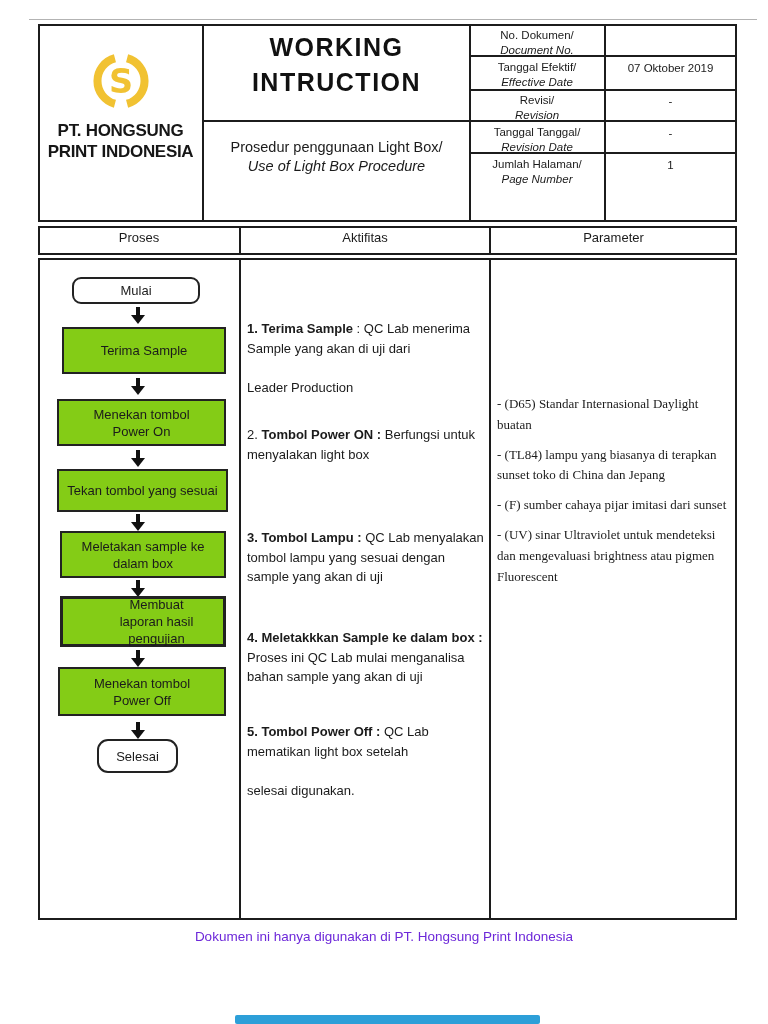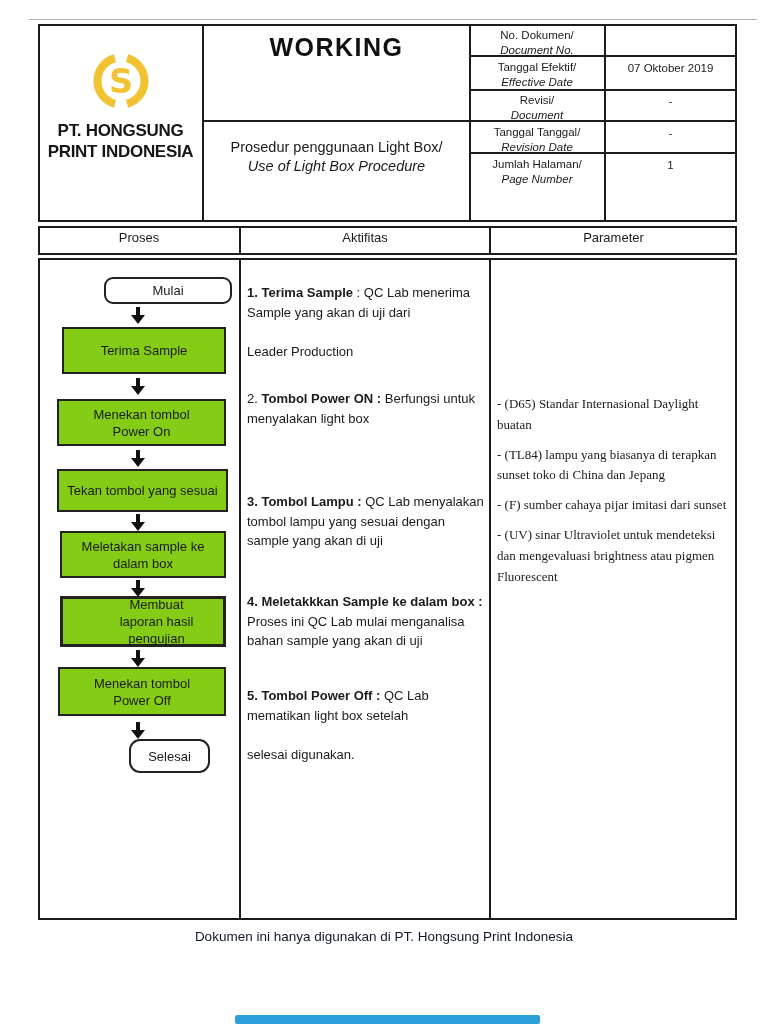--- a/index.html
+++ b/index.html
@@ -29,39 +29,39 @@
 
   
   .colhdr{left:38px;top:226px;width:699px;height:29px;}
   .colhdr-label{position:absolute;top:230px;text-align:center;font-weight:normal;font-size:13px;}
 
   
   .body-outer{left:38px;top:258px;width:699px;height:662px;}
 
   
   .fc-term{position:absolute;box-sizing:border-box;border:2px solid #222;border-radius:9px;
-           display:flex;align-items:center;justify-content:center;font-size:13px;background:#fff;margin-left:32px;}
+           display:flex;align-items:center;justify-content:center;font-size:13px;background:#fff;}
   .fc-proc{position:absolute;box-sizing:border-box;border:2px solid #222;display:flex;align-items:center;
            justify-content:center;text-align:center;font-size:13px;line-height:17px;background:#84cc16;padding:0 16px;}
   .fc-bold{border-width:3px;padding-left:43px;}
   .fc-arrow{position:absolute;width:16px;}
   .fc-arrow .bar{display:block;margin:0 auto;width:4px;height:8px;background:#111;}
   .fc-arrow .head{display:block;margin:0 auto;width:0;height:0;
                   border-left:7px solid transparent;border-right:7px solid transparent;border-top:9px solid #111;}
 
   
-  .akt{position:absolute;left:247px;width:238px;font-size:13px;line-height:1.5;white-space:pre-wrap;}
+  .akt{position:absolute;left:247px;width:238px;font-size:13px;line-height:1.5;white-space:pre-wrap;margin-top:36px;}
   .akt b{font-weight:bold;}
 
   
   .param{position:absolute;left:497px;width:234px;font-family:"Liberation Serif",serif;
          font-size:13px;line-height:1.6;}
   .param p{margin:0 0 9px 0;}
 
-  .footer{position:absolute;left:0;top:929px;width:768px;text-align:center;font-size:13.5px;color:#0f172a;}
+  .footer{position:absolute;left:0;top:929px;width:768px;text-align:center;font-size:13.5px;color:#6d28d9;}
   .progress-bar{position:absolute;left:235px;top:1015px;width:305px;height:9px;border-radius:2px;background:#2d9fd8;}
 </style>
 </head>
 <body>
 
 <div class="page">
 
   <div class="hairline"></div>
 
   <div class="box hdr-outer"></div>
@@ -81,41 +81,42 @@
       <text x="50" y="69" font-size="54" font-weight="bold" text-anchor="middle" fill="#F1C232" font-family="DejaVu Sans, sans-serif">S</text>
     </svg>
   </div>
   <div class="abs company">
     <div>PT. HONGSUNG</div>
     <div>PRINT INDONESIA</div>
   </div>
 
   <div class="abs title">
     <div>WORKING</div>
+    <div>INTRUCTION</div>
   </div>
   <div class="abs subtitle">
     <div>Prosedur penggunaan Light Box/</div>
     <div class="it">Use of Light Box Procedure</div>
   </div>
 
   <div class="meta-label" style="top:26px;">
     <div>No. Dokumen/</div>
     <div class="it">Document No.</div>
   </div>
   <div class="meta-value" style="top:26px;"></div>
 
   <div class="meta-label" style="top:58px;">
     <div>Tanggal Efektif/</div>
     <div class="it">Effective Date</div>
   </div>
   <div class="meta-value" style="top:58px;">07 Oktober 2019</div>
 
   <div class="meta-label" style="top:91px;">
     <div>Revisi/</div>
-    <div class="it">Document</div>
+    <div class="it">Revision</div>
   </div>
   <div class="meta-value" style="top:91px;">-</div>
 
   <div class="meta-label" style="top:123px;">
     <div>Tanggal Tanggal/</div>
     <div class="it">Revision Date</div>
   </div>
   <div class="meta-value" style="top:123px;">-</div>
 
   <div class="meta-label" style="top:155px;">

